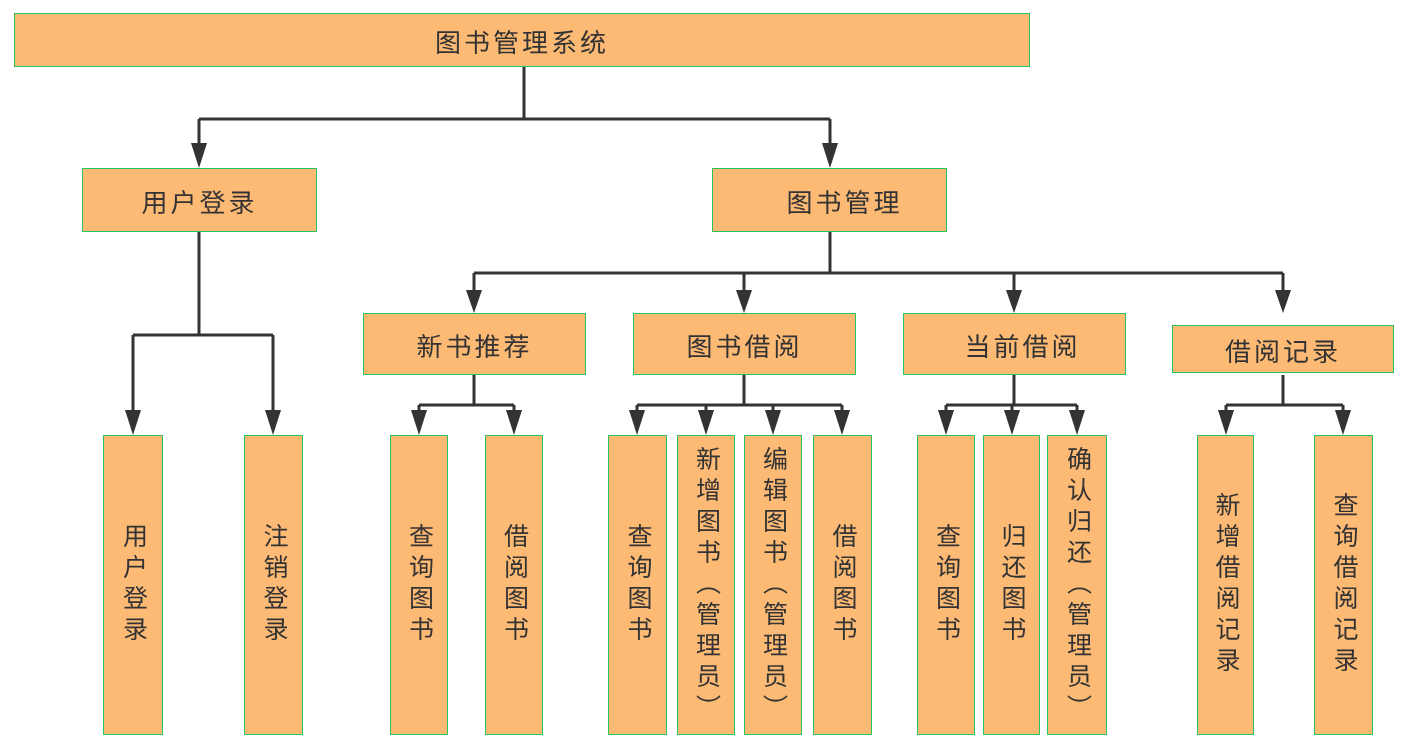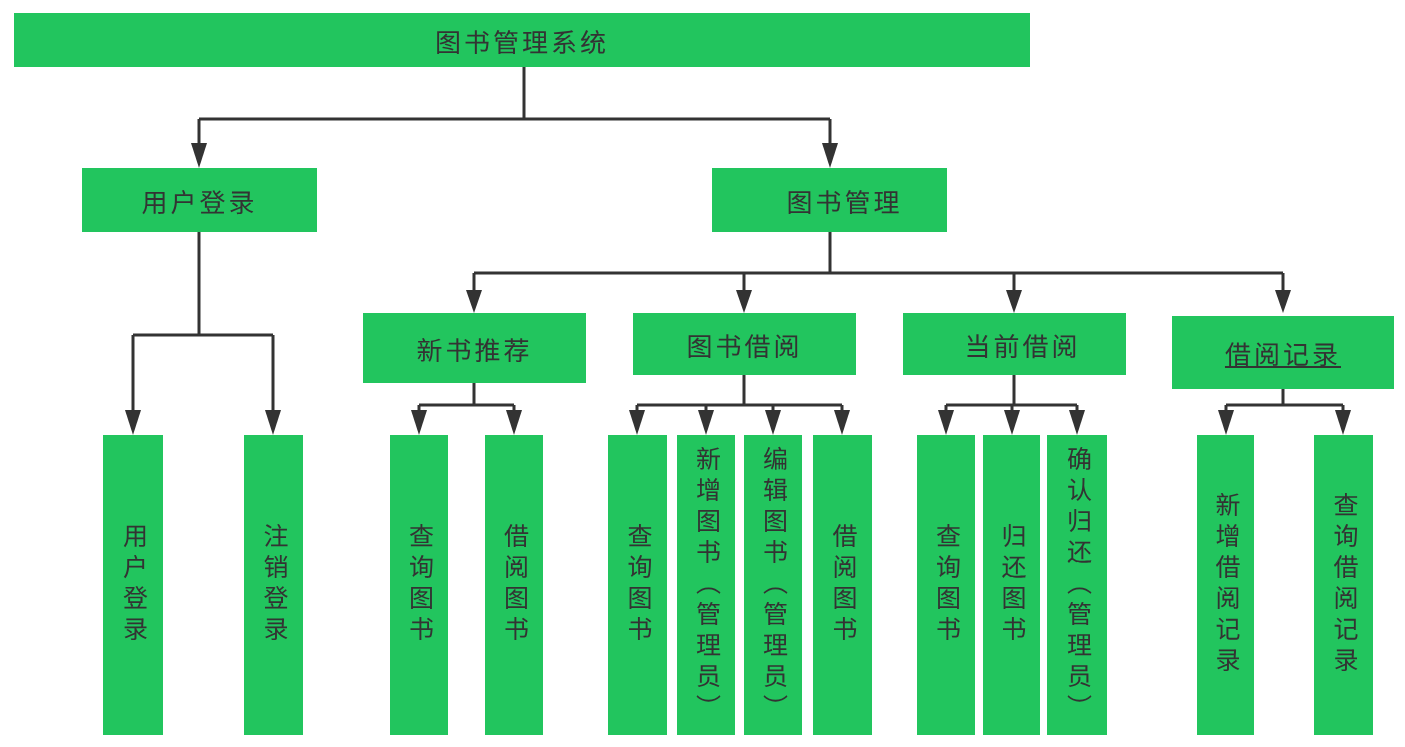--- a/index.html
+++ b/index.html
@@ -1,21 +1,21 @@
 <!DOCTYPE html>
 <html lang="zh-CN"><head>
 <meta charset="utf-8">
 <style>
   html,body{margin:0;padding:0;background:#ffffff;}
   body{font-family:"Liberation Sans","DejaVu Sans",sans-serif;}
   .canvas{position:relative;width:1405px;height:747px;background:#ffffff;overflow:hidden;}
   .wires{position:absolute;left:0;top:0;width:1405px;height:747px;}
   .box{
     position:absolute;box-sizing:border-box;
-    border:1px solid #22c55e;background:#22c55e;
+    border:1px solid #22c55e;background:#fdba74;
     display:flex;align-items:center;justify-content:center;
     color:#333333;z-index:2;
   }
   .hbox{font-size:26px;letter-spacing:3px;white-space:nowrap;}
   .vbox{
     font-size:25px;letter-spacing:6px;line-height:1;
     writing-mode:vertical-rl;text-orientation:mixed;
   }
   .watermark{
     position:absolute;right:6px;top:710px;z-index:3;
@@ -91,24 +91,24 @@
       <polygon points="1218,410 1234,410 1226,435"></polygon>
       <polygon points="1335,410 1351,410 1343,435"></polygon>
     </g>
   </svg>
 
   <div class="box hbox" style="left:14px;top:13px;width:1016px;height:54px;">图书管理系统</div>
 
   <div class="box hbox" style="left:82px;top:168px;width:235px;height:64px;">用户登录</div>
   <div class="box hbox" style="left:712px;top:168px;width:235px;height:64px;padding-left:30px;">图书管理</div>
 
-  <div class="box hbox" style="left:363px;top:313px;width:223px;height:70px;">新书推荐</div>
+  <div class="box hbox" style="left:363px;top:313px;width:223px;height:62px;">新书推荐</div>
   <div class="box hbox" style="left:633px;top:313px;width:223px;height:62px;">图书借阅</div>
   <div class="box hbox" style="left:903px;top:313px;width:223px;height:62px;padding-left:16px;">当前借阅</div>
-  <div class="box hbox" style="left:1172px;top:316px;width:222px;height:73px;text-decoration:underline;">借阅记录</div>
+  <div class="box hbox" style="left:1172px;top:325px;width:222px;height:48px;">借阅记录</div>
 
   <div class="box vbox" style="left:103px;top:435px;width:60px;height:300px;">用户登录</div>
   <div class="box vbox" style="left:244px;top:435px;width:59px;height:300px;">注销登录</div>
 
   <div class="box vbox" style="left:390px;top:435px;width:58px;height:300px;">查询图书</div>
   <div class="box vbox" style="left:485px;top:435px;width:58px;height:300px;">借阅图书</div>
 
   <div class="box vbox" style="left:608px;top:435px;width:59px;height:300px;">查询图书</div>
   <div class="box vbox" style="left:677px;top:435px;width:58px;height:300px;">新增图书（管理员）</div>
   <div class="box vbox" style="left:744px;top:435px;width:58px;height:300px;">编辑图书（管理员）</div>

